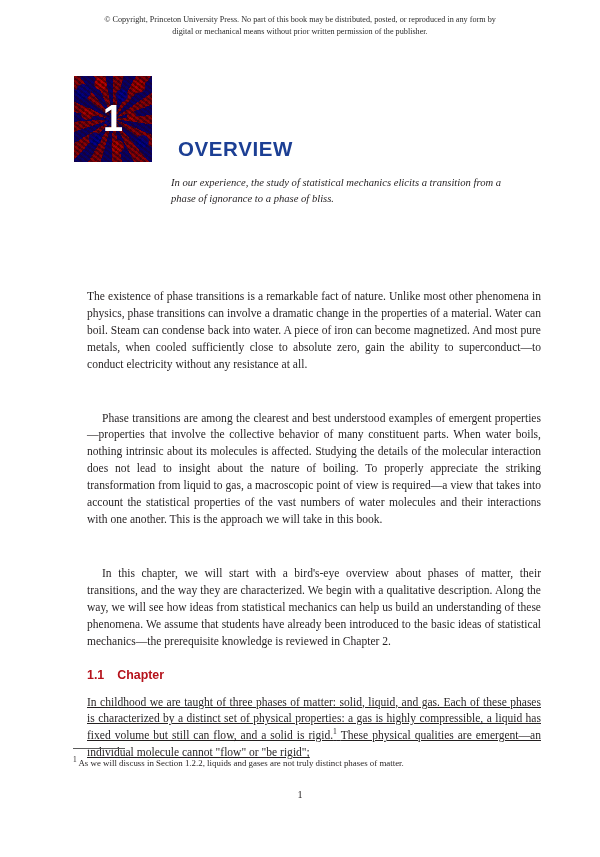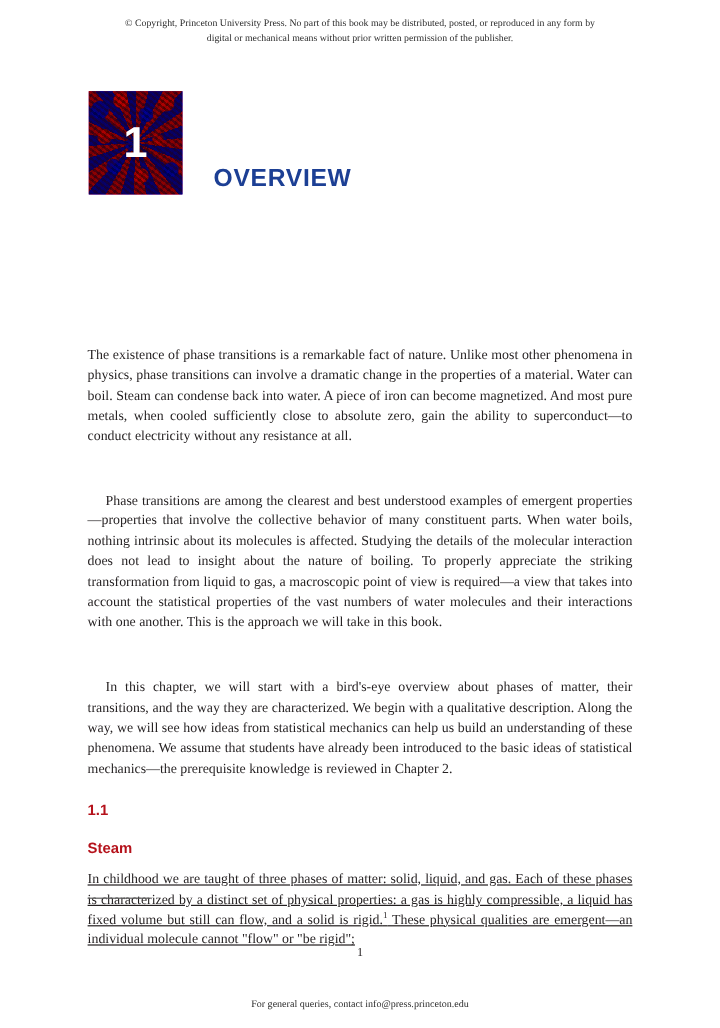--- a/index.html
+++ b/index.html
@@ -108,21 +108,21 @@
     font-style: italic;
     font-size: 10.6px;
     line-height: 1.5;
     color: #231f20;
   }
 
   
   .body-col {
     position: absolute;
     top: 288px;
-    left: 73px;
+    left: 87px;
     width: 454px;
     font-size: 11.55px;
     line-height: 1.465;
     text-align: justify;
     color: #231f20;
   }
   .body-col p {
     margin: 0;
     text-indent: 0;
   }
@@ -135,21 +135,20 @@
   .section-head {
     margin-top: 17px;
     margin-bottom: 9px;
     font-family: "Liberation Sans", sans-serif;
     font-weight: bold;
     font-size: 12.4px;
     color: #b5121b;
     text-indent: 0 !important;
     display: flex;
     gap: 13px;
-    flex-direction: column;
   }
   .section-head .sec-num { white-space: nowrap; }
 
   .sec-body p { text-indent: 0; text-decoration: underline; }
 
   sup.fn { font-size: 7.6px; vertical-align: super; line-height: 0; }
 
   
   .footnote-rule {
     position: absolute;
@@ -200,35 +199,39 @@
   <div class="copyright">© Copyright, Princeton University Press. No part of this book may be distributed, posted, or reproduced in any form by digital or mechanical means without prior written permission of the publisher.</div>
 
   <div class="chapter-header">
     <div class="chapter-badge">
       <div class="badge-noise"></div>
       <div class="chapter-number">1</div>
     </div>
     <div class="chapter-title">OVERVIEW</div>
   </div>
 
+  <div class="epigraph">In our experience, the study of statistical mechanics elicits a transition from a phase of ignorance to a phase of bliss.</div>
 
   <div class="body-col">
     <p>The existence of phase transitions is a remarkable fact of nature. Unlike most other phenomena in physics, phase transitions can involve a dramatic change in the properties of a material. Water can boil. Steam can condense back into water. A piece of iron can become magnetized. And most pure metals, when cooled sufficiently close to absolute zero, gain the ability to superconduct—to conduct electricity without any resistance at all.</p>
     <p>Phase transitions are among the clearest and best understood examples of emergent properties—properties that involve the collective behavior of many constituent parts. When water boils, nothing intrinsic about its molecules is affected. Studying the details of the molecular interaction does not lead to insight about the nature of boiling. To properly appreciate the striking transformation from liquid to gas, a macroscopic point of view is required—a view that takes into account the statistical properties of the vast numbers of water molecules and their interactions with one another. This is the approach we will take in this book.</p>
     <p>In this chapter, we will start with a bird's-eye overview about phases of matter, their transitions, and the way they are characterized. We begin with a qualitative description. Along the way, we will see how ideas from statistical mechanics can help us build an understanding of these phenomena. We assume that students have already been introduced to the basic ideas of statistical mechanics—the prerequisite knowledge is reviewed in Chapter 2.</p>
 
     <div class="section-head">
       <span class="sec-num">1.1</span>
-      <span>Steam</span>
+      <span>Chapter</span>
     </div>
 
     <div class="sec-body">
       <p><span>In childhood we are taught of three phases of matter: solid, liquid, and gas. Each of these phases is characterized by a distinct set of physical properties: a gas is highly compressible, a liquid has fixed volume but still can flow, and a solid is rigid.</span><sup class="fn">1</sup> <span>These physical qualities are emergent—an individual molecule cannot "flow" or "be rigid";</span></p>
     </div>
   </div>
 
   <div class="footnote-rule"></div>
+  <div class="footnote">
+    <span class="fn-num">1</span>
+    <span>As we will discuss in Section 1.2.2, liquids and gases are not truly distinct phases of matter.</span>
+  </div>
 
   <div class="page-number">1</div>
 
-  <div class="footer">For general queries, contact info@press.princeton.edu</div>
 
 </div>
 
 </body></html>

